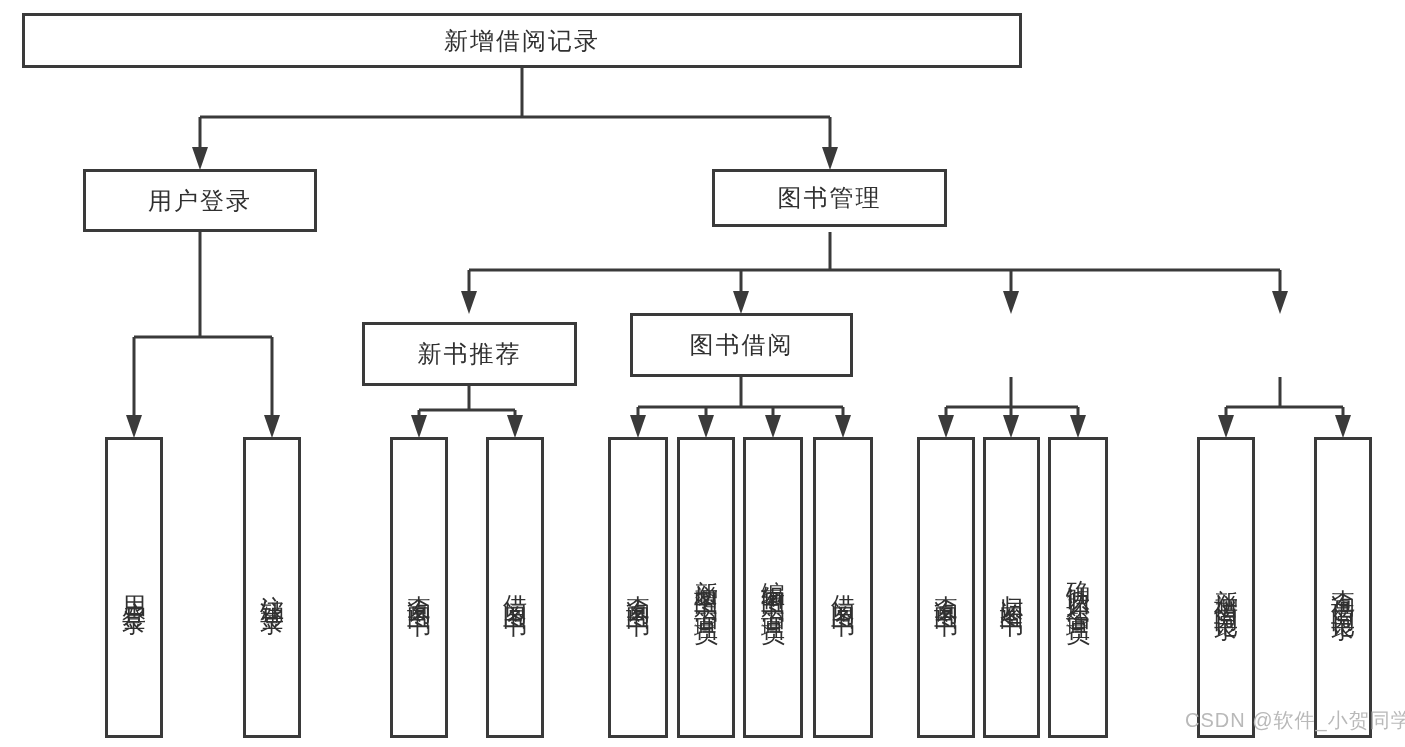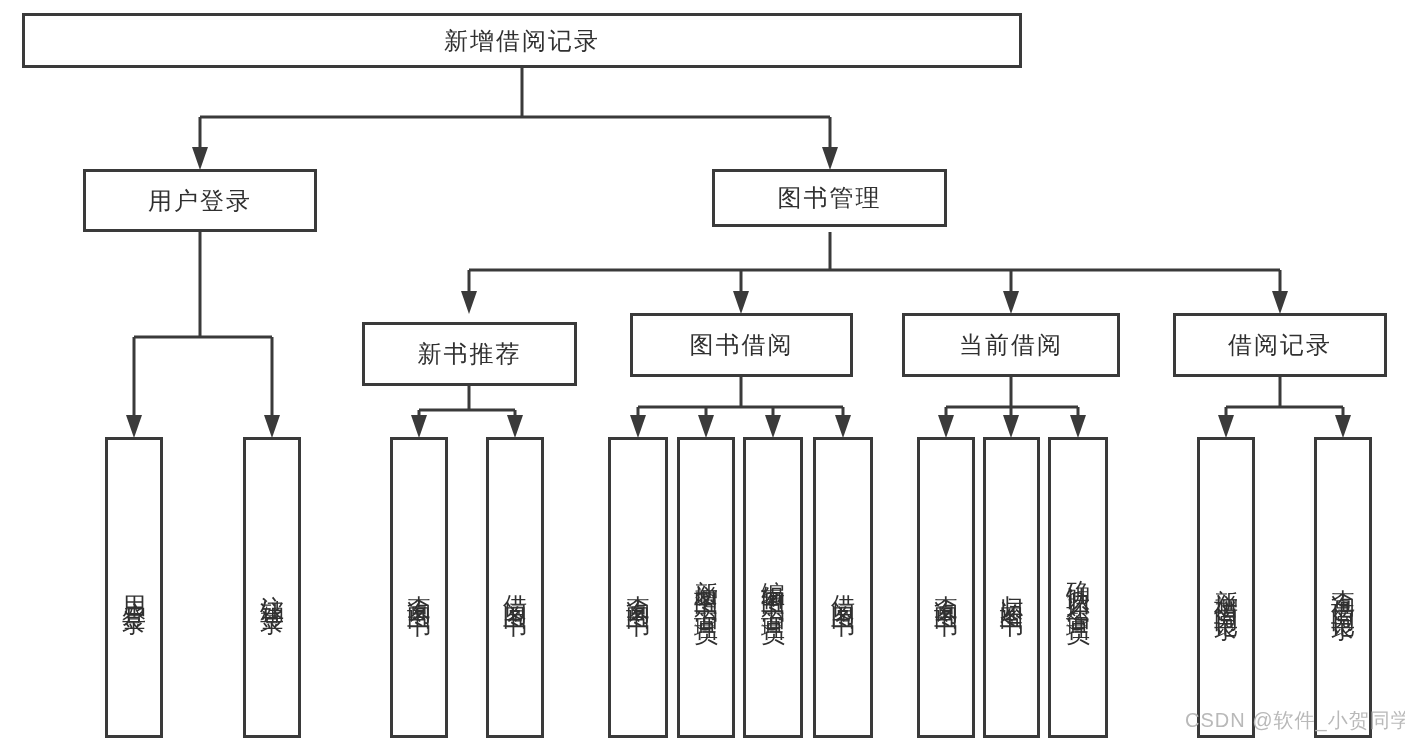--- a/index.html
+++ b/index.html
@@ -97,26 +97,20 @@
   <div class="node" style="left:712px;top:169px;width:235px;height:58px">
     <span class="lbl">图书管理</span>
   </div>
 
   <div class="node" style="left:362px;top:322px;width:215px;height:64px">
     <span class="lbl">新书推荐</span>
   </div>
   <div class="node" style="left:630px;top:313px;width:223px;height:64px">
     <span class="lbl">图书借阅</span>
   </div>
-  <div class="node" style="left:902px;top:313px;width:218px;height:64px">
-    <span class="lbl">当前借阅</span>
-  </div>
-  <div class="node" style="left:1173px;top:313px;width:214px;height:64px">
-    <span class="lbl">借阅记录</span>
-  </div>
 
   <div class="node vert" style="left:105px;top:437px;width:58px;height:301px">
     <span class="lbl">用户登录</span>
   </div>
   <div class="node vert" style="left:243px;top:437px;width:58px;height:301px">
     <span class="lbl">注销登录</span>
   </div>
 
   <div class="node vert" style="left:390px;top:437px;width:58px;height:301px">
     <span class="lbl">查询图书</span>

